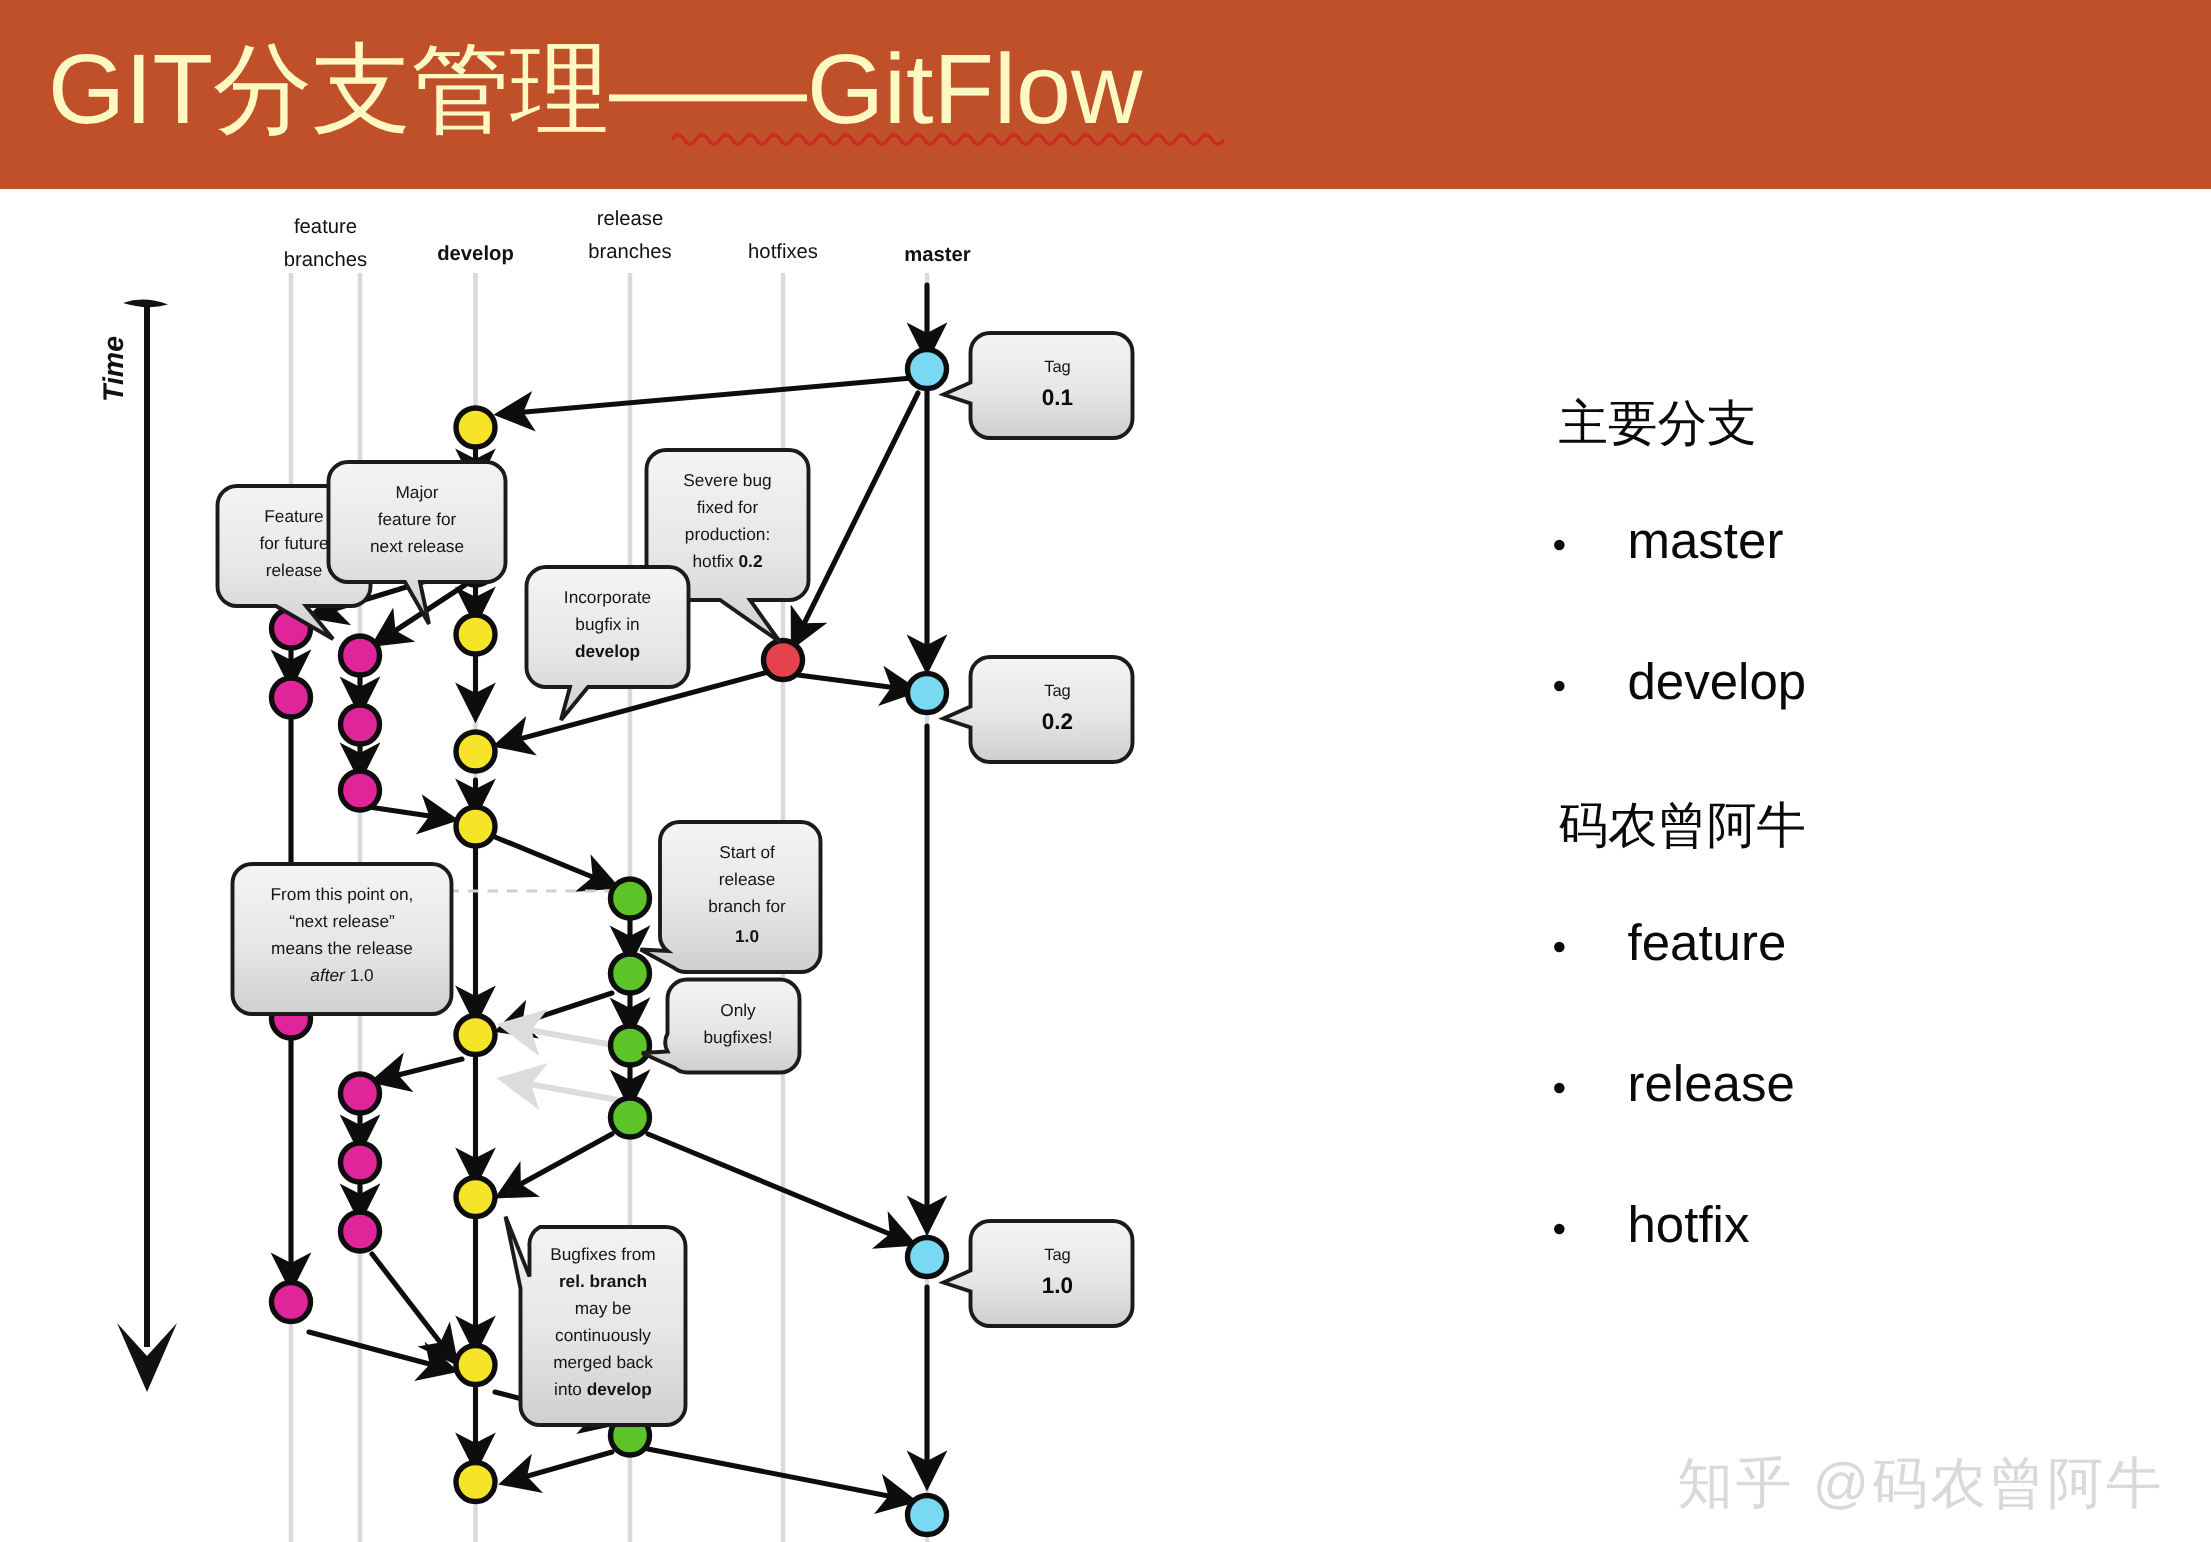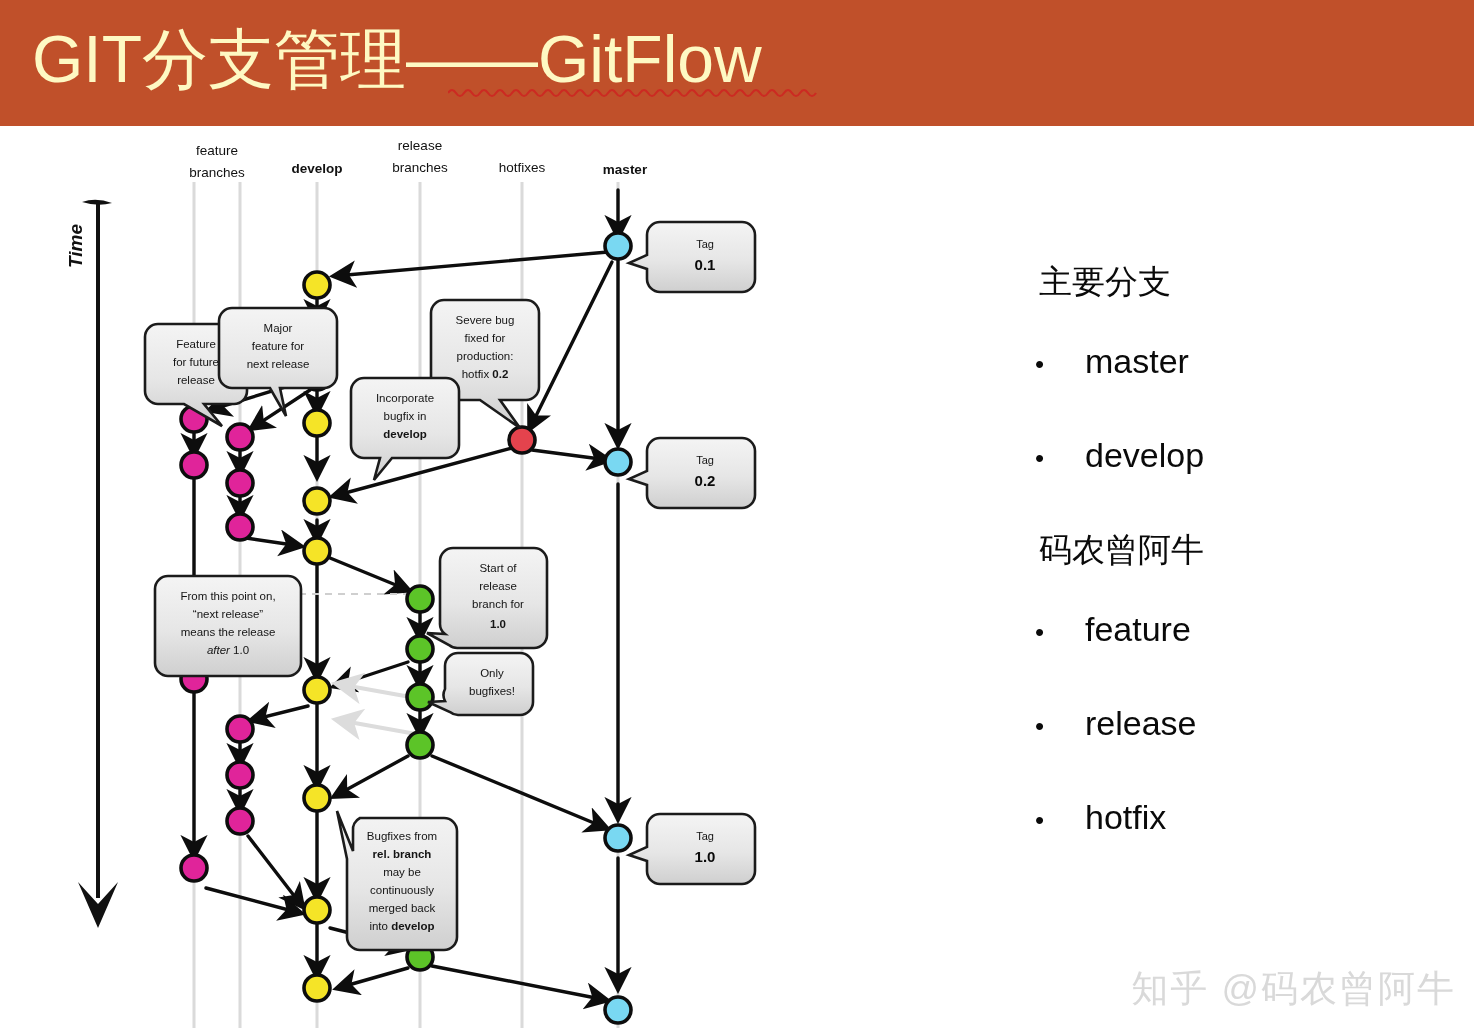--- a/index.html
+++ b/index.html
@@ -44,21 +44,21 @@
   }
   .rp-bullet .dot{
     width:22px;display:inline-block;font-size:26px;line-height:30px;color:#0a0a0a;
   }
   .rp-bullet .lbl{
     font-size:34px;line-height:38px;color:#0a0a0a;margin-left:28px;
   }
 
   
   #watermark{
-    position:absolute;right:18px;bottom:14px;
+    position:absolute;right:31px;bottom:14px;
     font-size:37px;color:#d9d9d9;letter-spacing:2px;
     font-family:"Liberation Sans","DejaVu Sans",sans-serif;
     white-space:nowrap;user-select:none;
   }
 
   
   .lane{stroke:#dadada;stroke-width:3;}
   .edge{stroke:#0d0d0d;stroke-width:3.4;fill:none;stroke-linecap:round;}
   .edge-ghost{stroke:#dcdcdc;stroke-width:4;fill:none;stroke-linecap:round;}
   .edge-dashed{stroke:#cfcfcf;stroke-width:2;fill:none;stroke-dasharray:7 6;}

